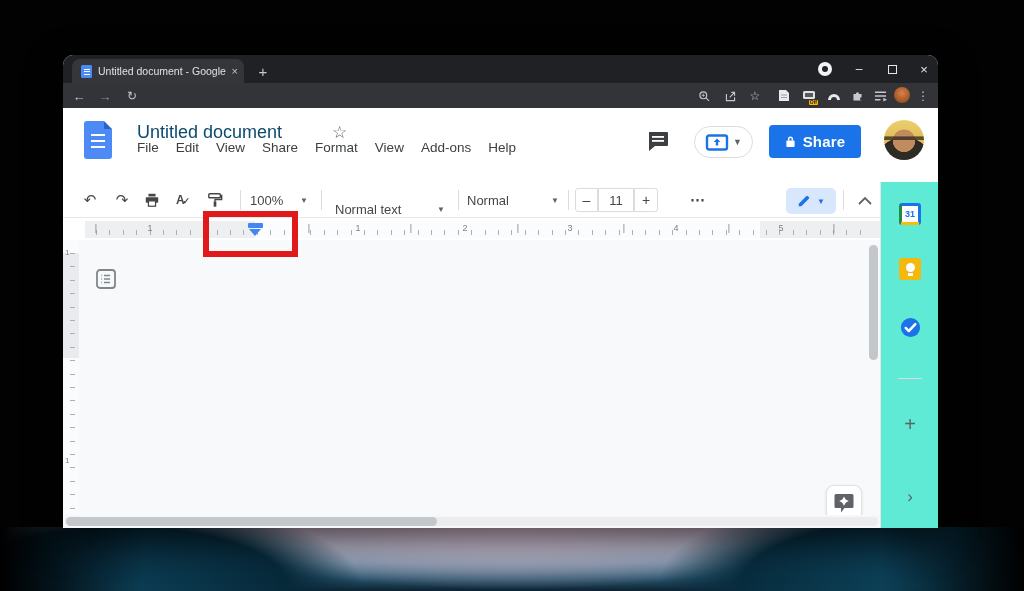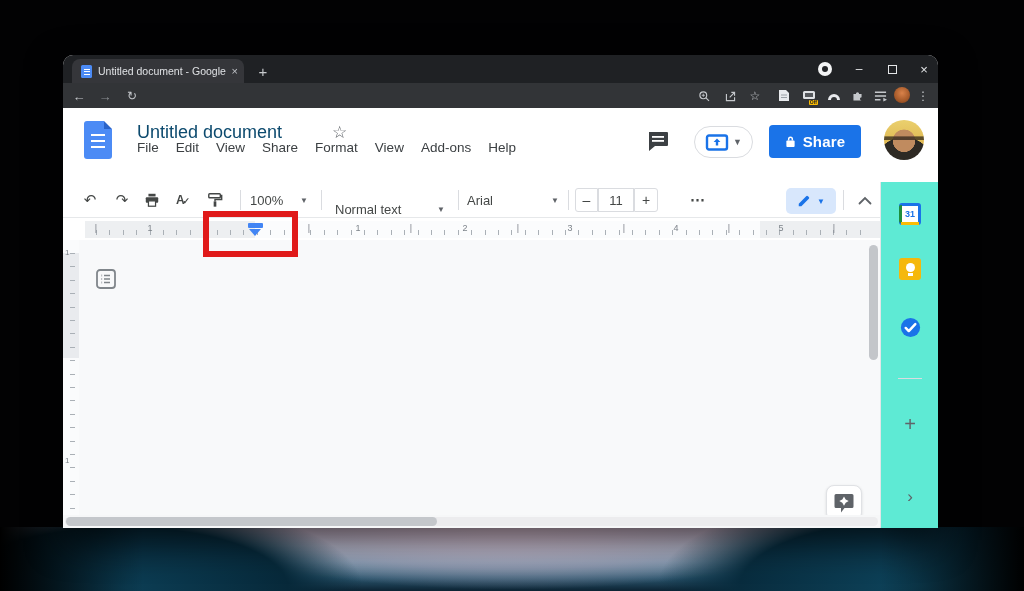--- a/index.html
+++ b/index.html
@@ -314,21 +314,21 @@
         <span>100%</span>
           <span class="caret">▼</span>
       </div>
       <div class="abs tb-sep" style="left:258px;"></div>
       <div class="abs tb-drop" style="left:272px;width:110px;margin-top:9px;">
         <span>Normal text</span>
           <span class="caret">▼</span>
       </div>
       <div class="abs tb-sep" style="left:395px;"></div>
       <div class="abs tb-drop" style="left:404px;width:92px;">
-        <span>Arial</span>
+        <span>Normal</span>
           <span class="caret">▼</span>
       </div>
       <div class="abs tb-sep" style="left:505px;"></div>
       <div id="fontsize-group" class="abs">
         <div id="fs-minus">–</div>
         <div id="fs-value">11</div>
         <div id="fs-plus">+</div>
       </div>
       <div id="more-dots" class="abs tb-ic">⋯</div>
       <div id="editmode-btn" class="abs">

